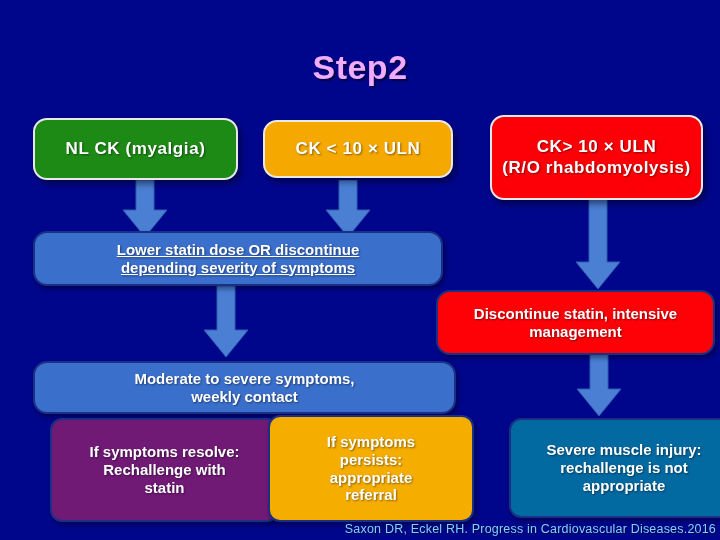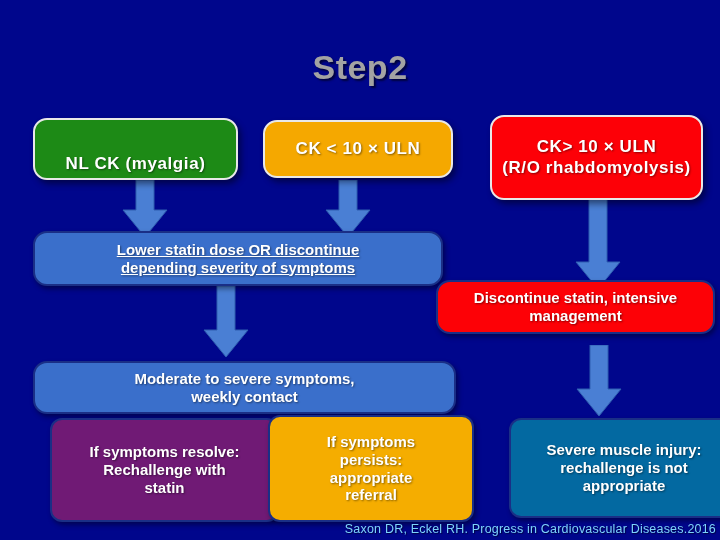--- a/index.html
+++ b/index.html
@@ -17,21 +17,21 @@
     -webkit-font-smoothing: antialiased;
   }
 
   
   #title {
     position: absolute;
     left: 0;
     top: 48px;
     width: 720px;
     text-align: center;
-    color: #a3a3a3;
+    color: #f0abfc;
     font-size: 34px;
     font-weight: bold;
     letter-spacing: 0.5px;
     line-height: 38px;
     text-shadow: 2px 2px 2px rgba(0,0,0,0.55);
   }
 
   
   .box {
     position: absolute;
@@ -49,21 +49,21 @@
   }
   .box .txt { width: 100%; }
 
   
   .toprow {
     border: 2px solid #e8e8e8;
     font-size: 17px;
     letter-spacing: 0.6px;
     box-shadow: 3px 4px 6px rgba(0,0,0,0.45);
   }
-  .green-dark  { background: #1d8a16; align-items: flex-end; }
+  .green-dark  { background: #1d8a16; }
   .amber       { background: #f5a800; }
   .red-bright  { background: #fd0007; }
 
   
   .lower {
     border: 2px solid #1a2f86;
     font-size: 15px;
     box-shadow: 2px 3px 5px rgba(0,0,0,0.40);
   }
   .blue-mid  { background: #3a6fcb; }
@@ -147,21 +147,21 @@
     </span>
   </div>
 
   <div class="box lower blue-mid" style="left:33px; top:231px; width:410px; height:55px;text-decoration:underline;">
     <span class="txt">
       <span>Lower statin dose OR discontinue</span><br>
       <span>depending severity of symptoms</span>
     </span>
   </div>
 
-  <div class="box lower red-flat" style="left:436px; top:280px; width:279px; height:54px;">
+  <div class="box lower red-flat" style="left:436px; top:290px; width:279px; height:65px;">
     <span class="txt">
       <span>Discontinue statin, intensive</span><br>
       <span>management</span>
     </span>
   </div>
 
   <div class="box lower blue-mid" style="left:33px; top:361px; width:423px; height:53px;">
     <span class="txt">
       <span>Moderate to severe symptoms,</span><br>
       <span>weekly contact</span>

